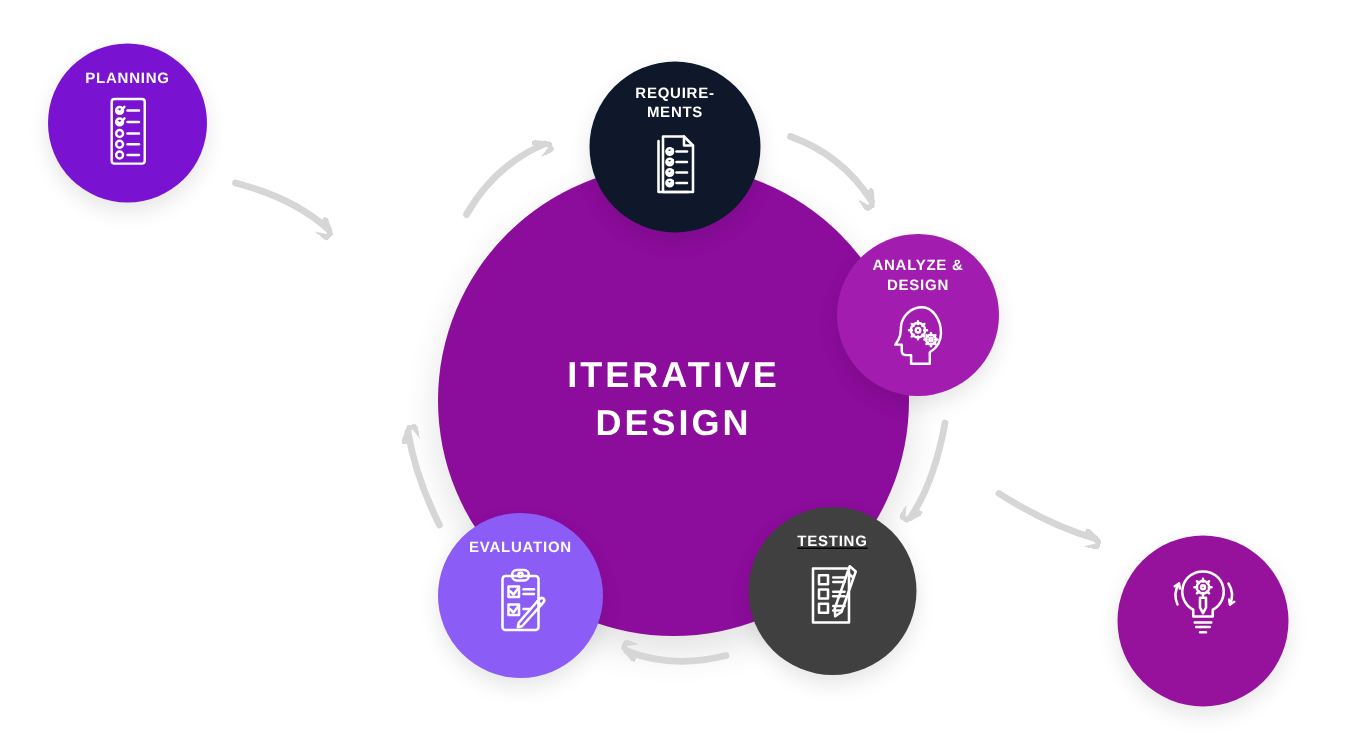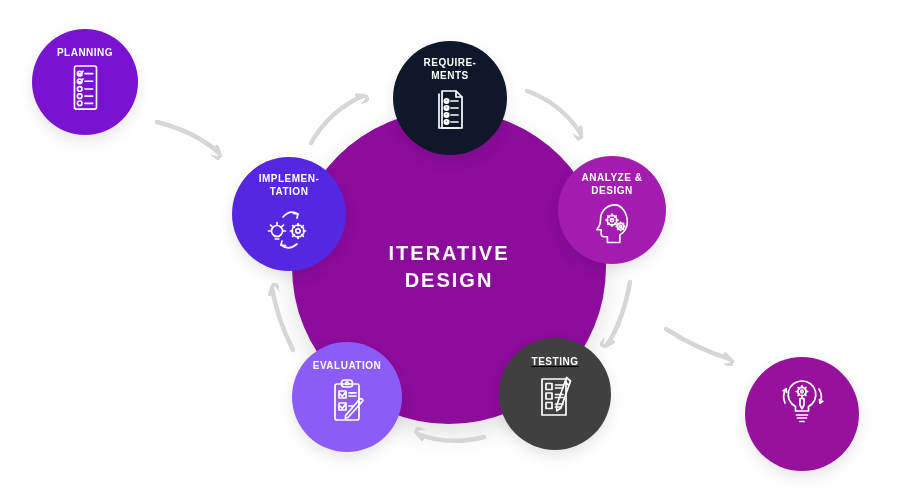--- a/index.html
+++ b/index.html
@@ -20,21 +20,21 @@
     letter-spacing:0.5px;text-align:center;white-space:pre-line;
   }
   .node-icon{margin-top:4px;display:flex;align-items:center;justify-content:center;}
   .node-icon svg{display:block;}
   .center-circle{
     position:absolute;border-radius:50%;
     display:flex;align-items:center;justify-content:center;
     box-shadow:0 10px 24px rgba(0,0,0,0.12);
   }
   .center-title{
-    color:#ffffff;font-weight:bold;font-size:20px;letter-spacing:2px;
+    color:#ffffff;font-weight:bold;font-size:24px;letter-spacing:2px;
     line-height:1.35;text-align:center;white-space:pre-line;
   }
   .arrows-layer{position:absolute;inset:0;pointer-events:none;}
   .icon-stroke{fill:none;stroke:#ffffff;stroke-width:1.7;stroke-linecap:round;stroke-linejoin:round;}
 </style>
 </head>
 <body>
 
 <div class="stage">
 
@@ -103,40 +103,20 @@
           <circle cx="24" cy="20" r="1.6"></circle>
           <path d="M24,13.7 v2 M24,24.3 v2 M17.7,20 h2 M28.3,20 h2 M19.6,15.6 l1.4,1.4 M27,23 l1.4,1.4 M28.4,15.6 l-1.4,1.4 M21,23 l-1.4,1.4"></path>
           <circle cx="33" cy="26.5" r="3.4"></circle>
           <circle cx="33" cy="26.5" r="1.1"></circle>
           <path d="M33,21.9 v1.6 M33,29.5 v1.6 M28.4,26.5 h1.6 M36,26.5 h1.6 M29.9,23.4 l1.1,1.1 M35,28.5 l1.1,1.1 M36.1,23.4 l-1.1,1.1 M31,28.5 l-1.1,1.1"></path>
         </g>
       </svg>
     </div>
   </div>
 
-  <div class="node" style="left: 232px; top: 157px; width: 114px; height: 114px; background: rgb(85, 39, 224);">
-    <div class="node-label">IMPLEMEN-
-TATION</div>
-    <div class="node-icon">
-      <svg width="52" height="48" viewBox="0 0 52 48">
-        <g class="icon-stroke">
-          <path d="M20,15 Q27,7 35,12"></path>
-            <path d="M35,12 l-4.5,-0.5 M35,12 l-1,4"></path>
-          <path d="M34,42 Q26,49 18,43"></path>
-            <path d="M18,43 l4.5,0.5 M18,43 l1,-4"></path>
-          <circle cx="14" cy="29" r="5.5"></circle>
-          <path d="M11.8,34.5 h4.4 M12.3,37 h3.4"></path>
-          <path d="M14,20.5 v2 M7.5,23 l1.4,1.4 M5.5,29 h2 M20.5,23 l-1.4,1.4 M22.5,29 h-2"></path>
-          <circle cx="35" cy="29" r="6"></circle>
-          <circle cx="35" cy="29" r="2.2"></circle>
-          <path d="M35,21.5 v2.2 M35,34.3 v2.2 M27.5,29 h2.2 M40.3,29 h2.2 M29.7,23.7 l1.6,1.6 M38.7,32.7 l1.6,1.6 M40.3,23.7 l-1.6,1.6 M31.3,32.7 l-1.6,1.6"></path>
-        </g>
-      </svg>
-    </div>
-  </div>
 
   <div class="node" style="left: 292px; top: 342px; width: 110px; height: 110px; padding-top: 17px; background: #8b5cf6;">
     <div class="node-label">EVALUATION</div>
     <div class="node-icon">
       <svg width="50" height="48" viewBox="0 0 50 48">
         <g class="icon-stroke">
           <rect x="13" y="8" width="24" height="36" rx="2"></rect>
           <rect x="19.5" y="4" width="11" height="7" rx="3"></rect>
           <circle cx="25" cy="7.2" r="1.4"></circle>
           <rect x="17" y="15" width="7" height="7"></rect>

